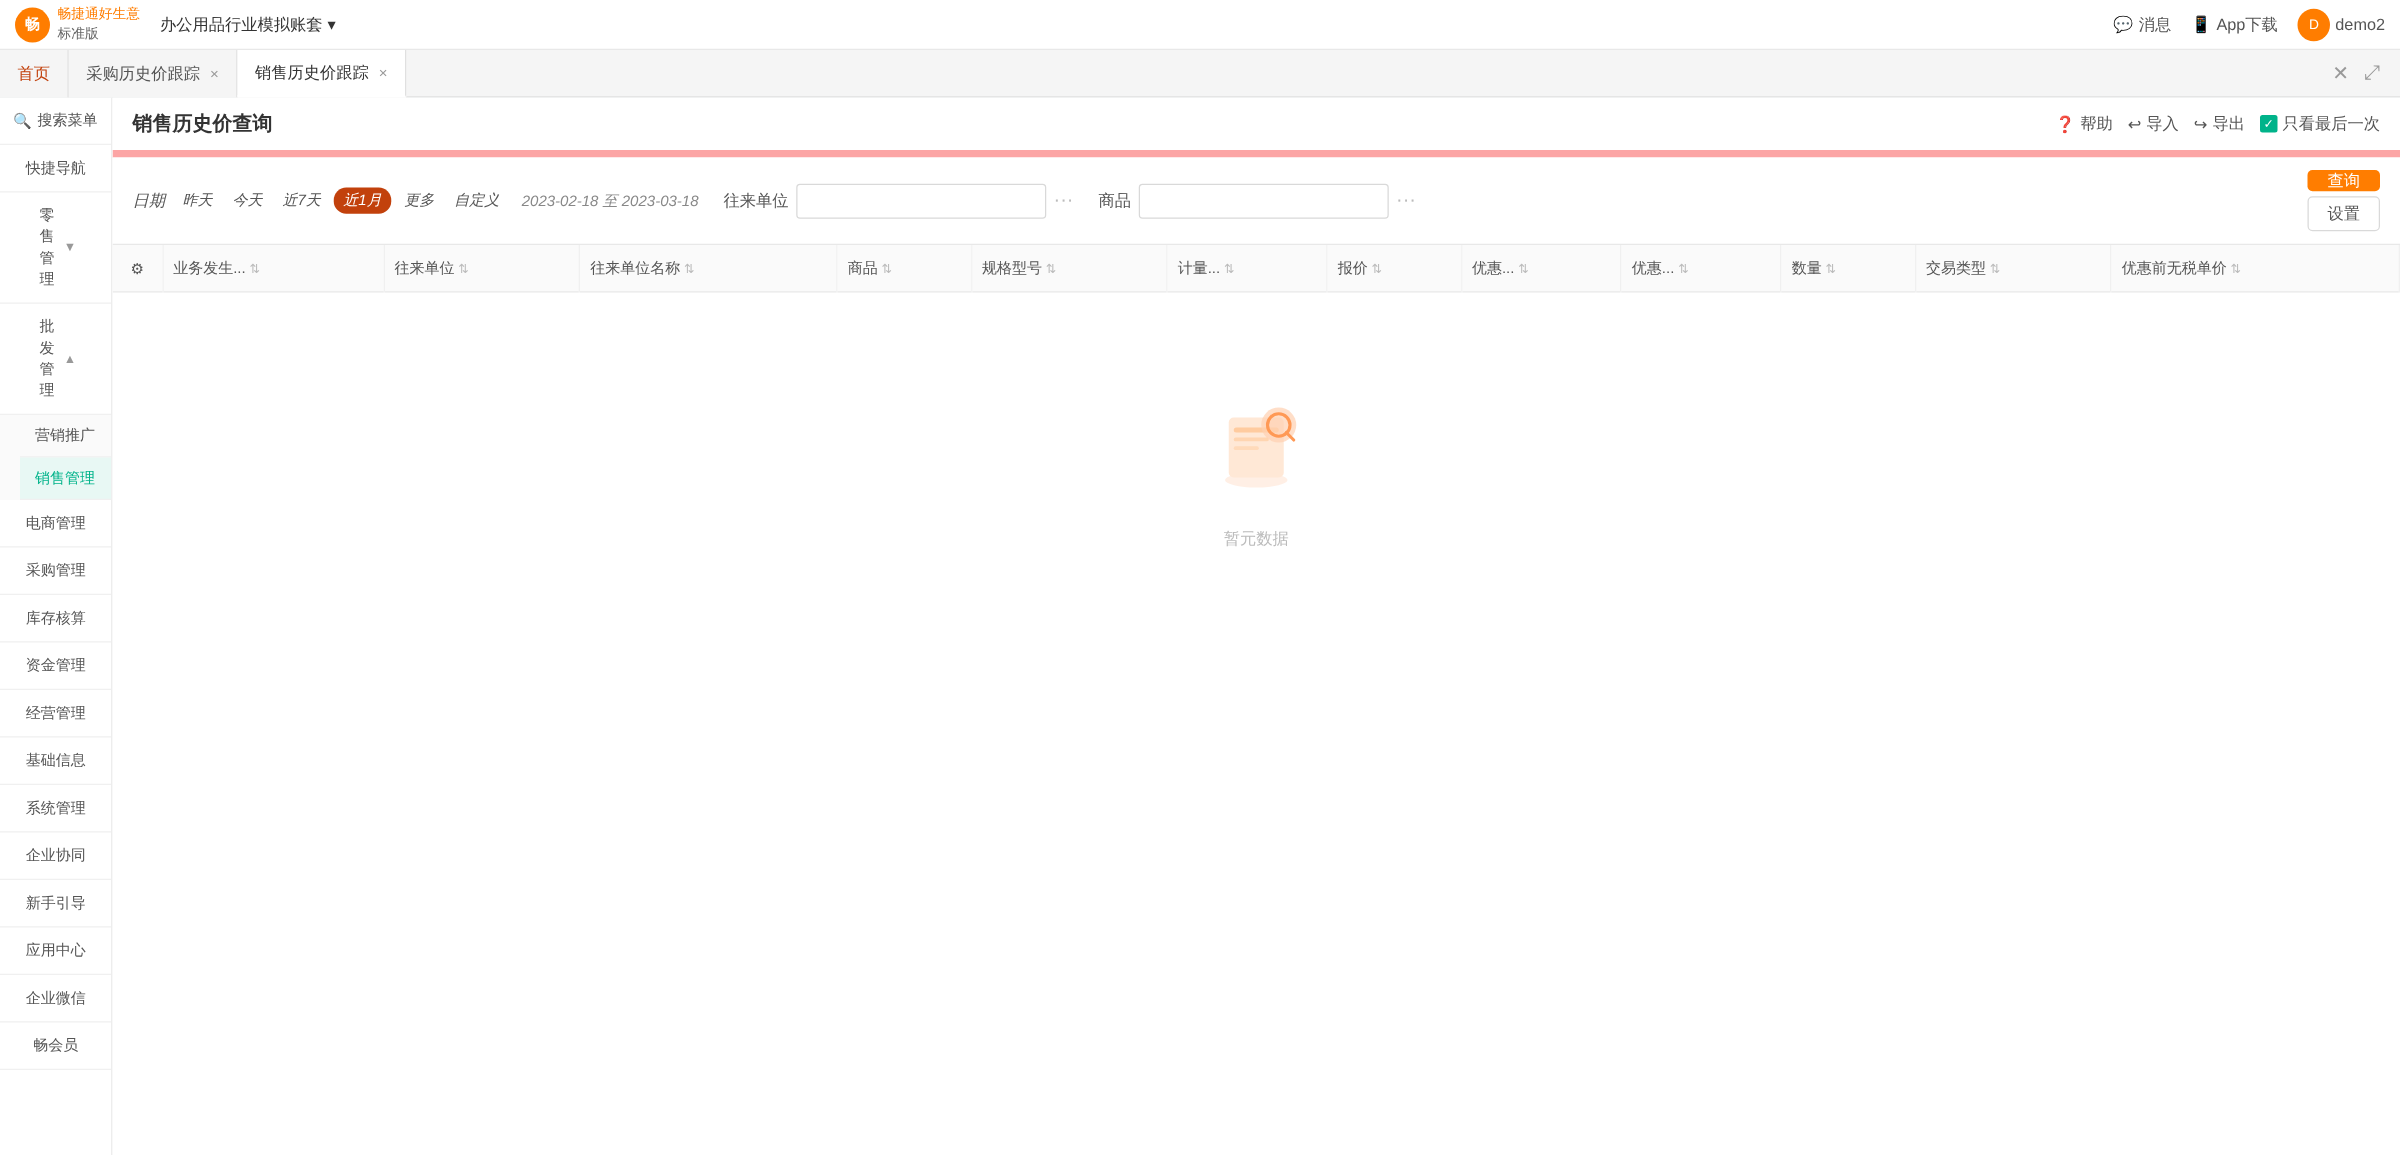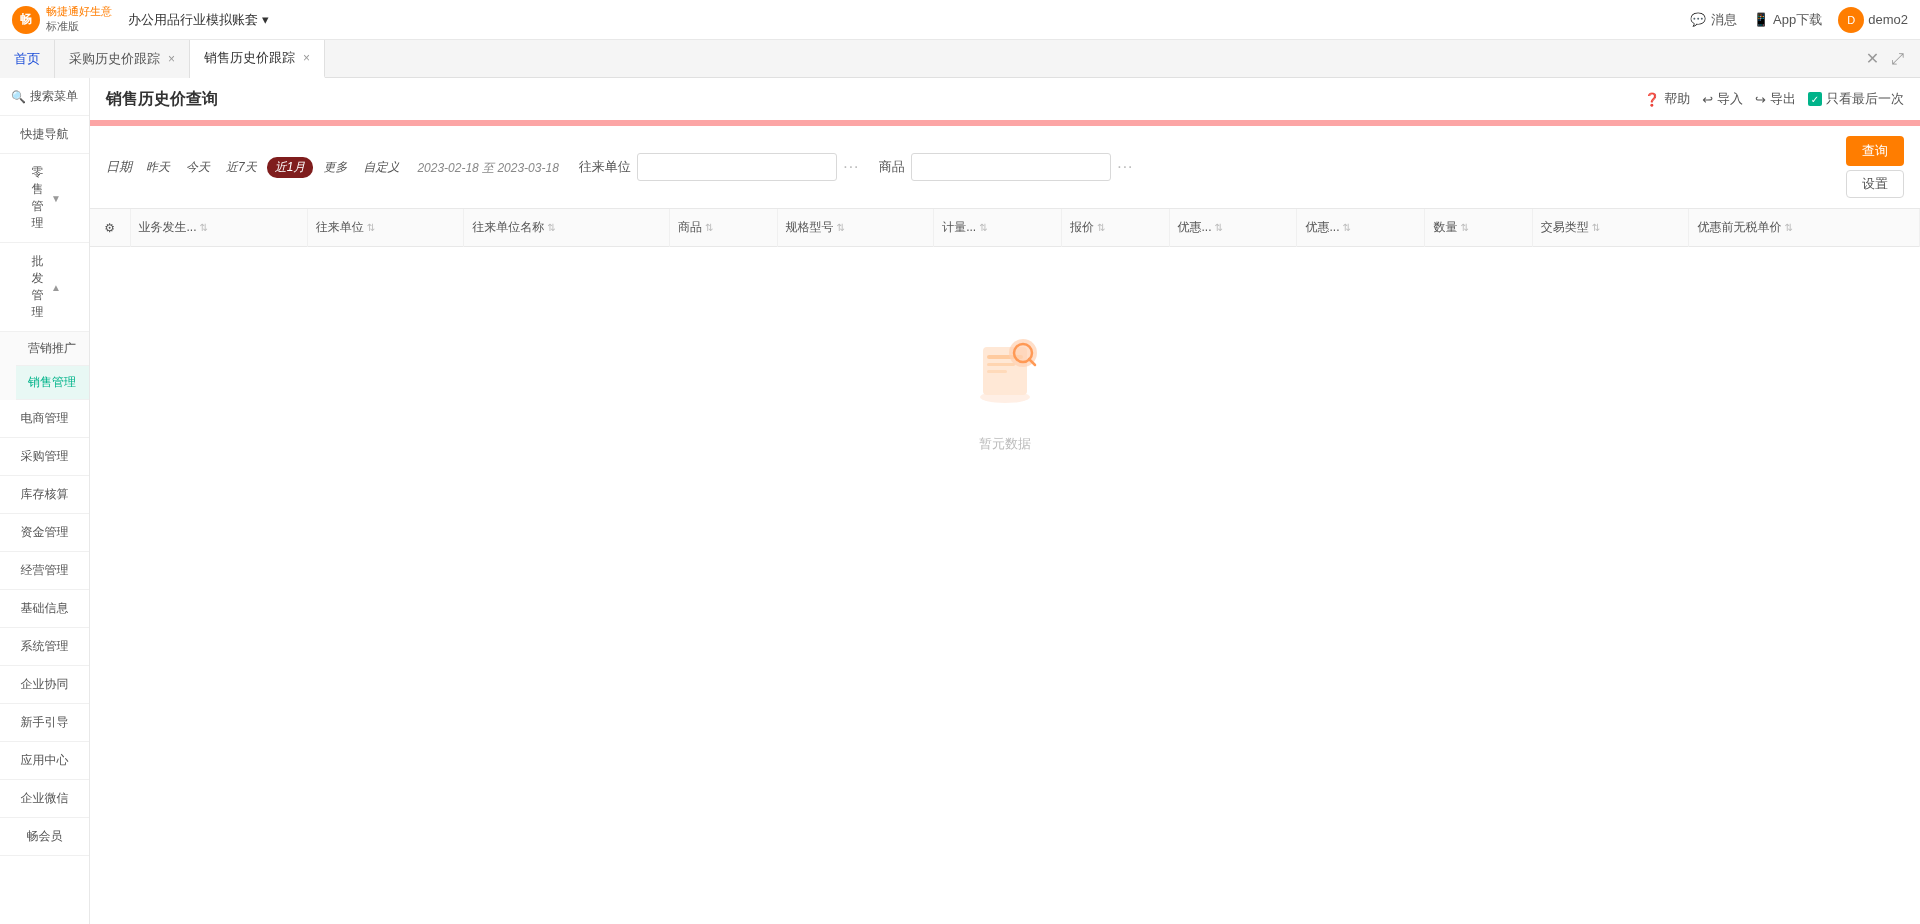--- a/index.html
+++ b/index.html
@@ -99,21 +99,21 @@
       align-items: center;
       padding: 0 14px;
       font-size: 13px;
       cursor: pointer;
       white-space: nowrap;
       gap: 6px;
       border-right: 1px solid #e0e0e0;
     }
     .tab.home {
       background: #f5f5f5;
-      color: #1d4ed8;
+      color: #c2410c;
       border-bottom: none;
     }
     .tab.active {
       background: #fff;
       color: #333;
       border-bottom: 2px solid #fff;
     }
     .tab.inactive {
       background: #f5f5f5;
       color: #555;
@@ -278,21 +278,21 @@
     }
     .date-opt {
       font-size: 12px;
       color: #555;
       padding: 2px 6px;
       cursor: pointer;
       border-radius: 3px;
       text-align: right;
     }
     .date-opt.active {
-      background: #7f1d1d;
+      background: #c2410c;
       color: white;
       border-radius: 10px;
       padding: 2px 8px;
     }
     .date-range-text {
       font-size: 12px;
       color: #888;
     }
     .filter-input-group {
       display: flex;
@@ -307,21 +307,21 @@
       padding: 0 8px;
       font-size: 13px;
       outline: none;
     }
     .filter-dots {
       font-size: 16px;
       color: #bbb;
       cursor: pointer;
     }
     .search-btn {
-      height: 30px;
+      height: 17px;
       padding: 0 16px;
       background: #ff7d00;
       color: white;
       border: none;
       border-radius: 4px;
       font-size: 13px;
       cursor: pointer;
       font-family: Liberation Mono, monospace;
     }
     .settings-btn {

